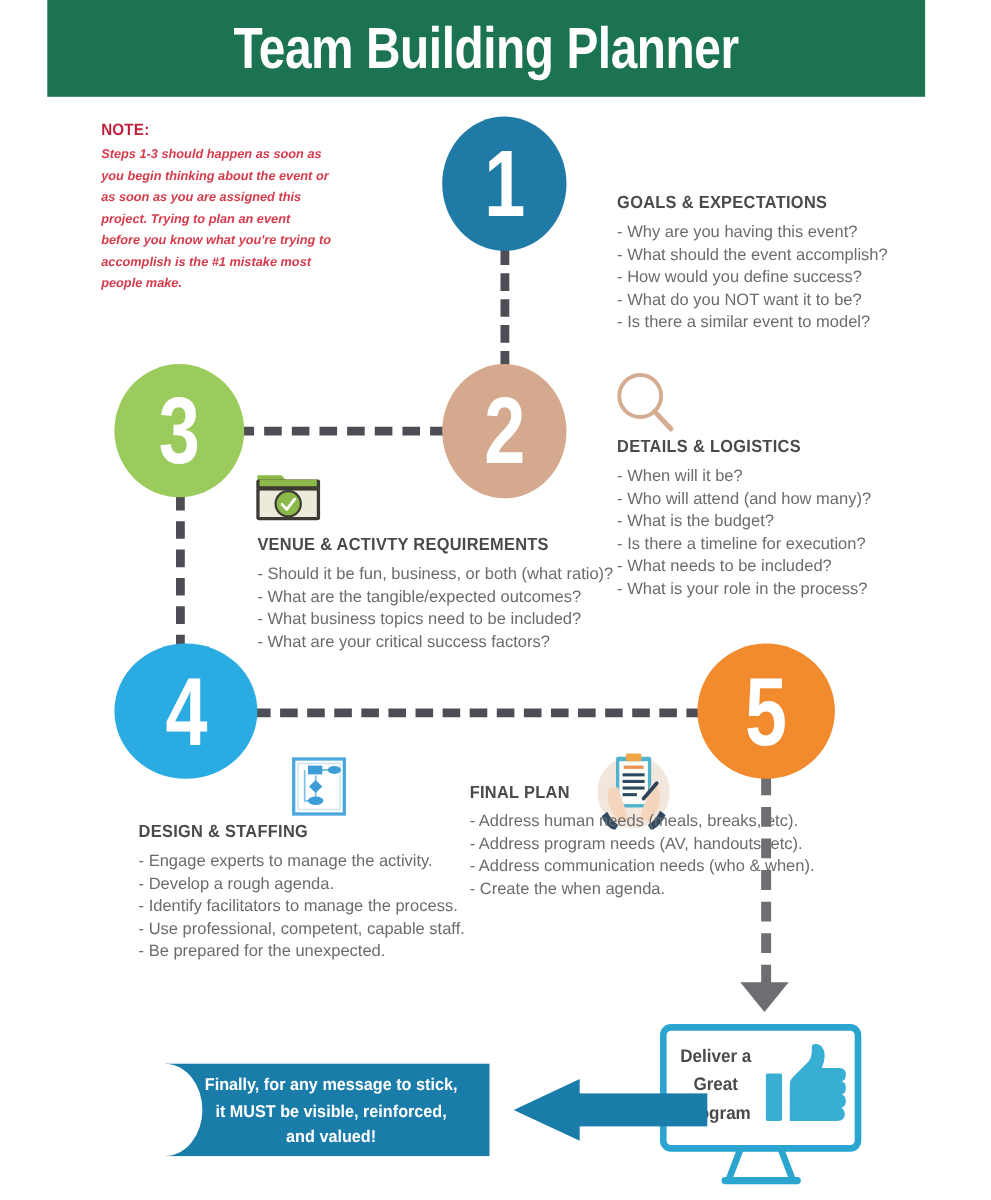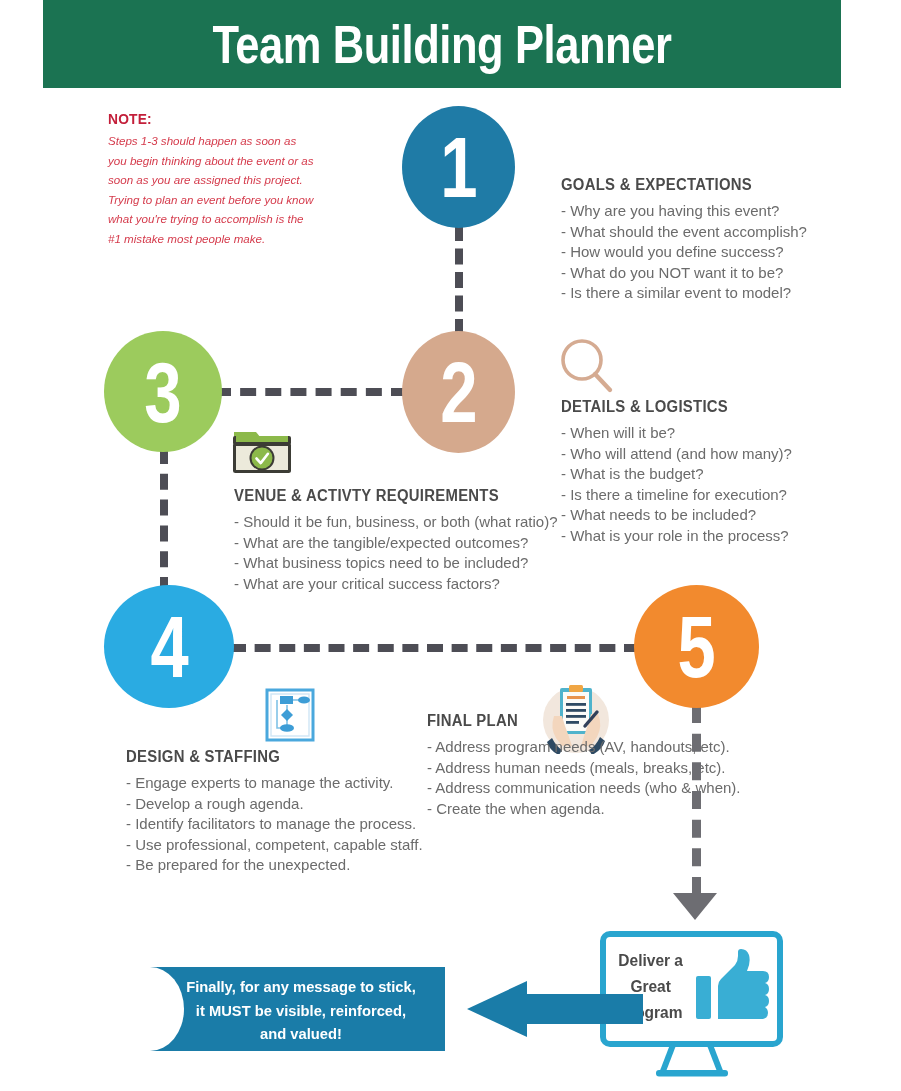--- a/index.html
+++ b/index.html
@@ -22,29 +22,29 @@
     color: #ffffff;
     font-family: "Liberation Sans Narrow", "Liberation Sans", sans-serif;
     font-weight: bold;
     font-size: 53px;
     letter-spacing: -0.5px;
     transform: scaleX(0.82);
     white-space: nowrap;
   }
 
   
-  .note-block { position: absolute; left: 108px; top: 110px; width: 210px; }
+  .note-block { position: absolute; left: 92px; top: 110px; width: 210px; }
   .note-label {
     color: #c31f3a; font-weight: bold; font-size: 15px;
     font-family: "Liberation Sans Narrow", "Liberation Sans", sans-serif;
     letter-spacing: 0.2px; margin-bottom: 4px;
     transform: scaleX(0.92); transform-origin: left center;
   }
   .note-body {
-    color: #d53b4c; font-style: italic; font-weight: normal;
+    color: #d53b4c; font-style: italic; font-weight: bold;
     font-size: 11.6px; line-height: 19.5px;
     font-family: "Liberation Sans", sans-serif;
   }
 
   
   .circle {
     position: absolute; border-radius: 50%;
     display: flex; align-items: center; justify-content: center;
     color: #fff;
     font-family: "Liberation Sans Narrow", "Liberation Sans", sans-serif;
@@ -294,22 +294,22 @@
       <path d="M14 56 q4 8 10 12 l-3 5 q-9 -4 -12 -13 z" fill="#2e4a63"></path>
       <path d="M60 32 q5 12 -1 23 l-6 9 h-10 l4 -13 q4 -10 6 -19 z" fill="#f3d6bd"></path>
       <path d="M62 55 q-4 9 -11 13 l3 5 q10 -5 13 -14 z" fill="#2e4a63"></path>
       <line x1="47" y1="44" x2="59" y2="30" stroke="#31405a" stroke-width="3.4" stroke-linecap="round"></line>
     </svg>
   </div>
 
   <div class="section" id="sec-final">
     <div class="sec-head">FINAL PLAN</div>
     <ul class="sec-list">
+      <li>- Address human needs (meals, breaks, etc).</li>
       <li>- Address program needs (AV, handouts, etc).</li>
-      <li>- Address human needs (meals, breaks, etc).</li>
       <li>- Address communication needs (who &amp; when).</li>
       <li>- Create the when agenda.</li>
     </ul>
   </div>
 
   <div class="left-arrow-shaft"></div>
   <div class="left-arrow-head"></div>
 
   <div class="monitor">
     <div class="monitor-screen"></div>

